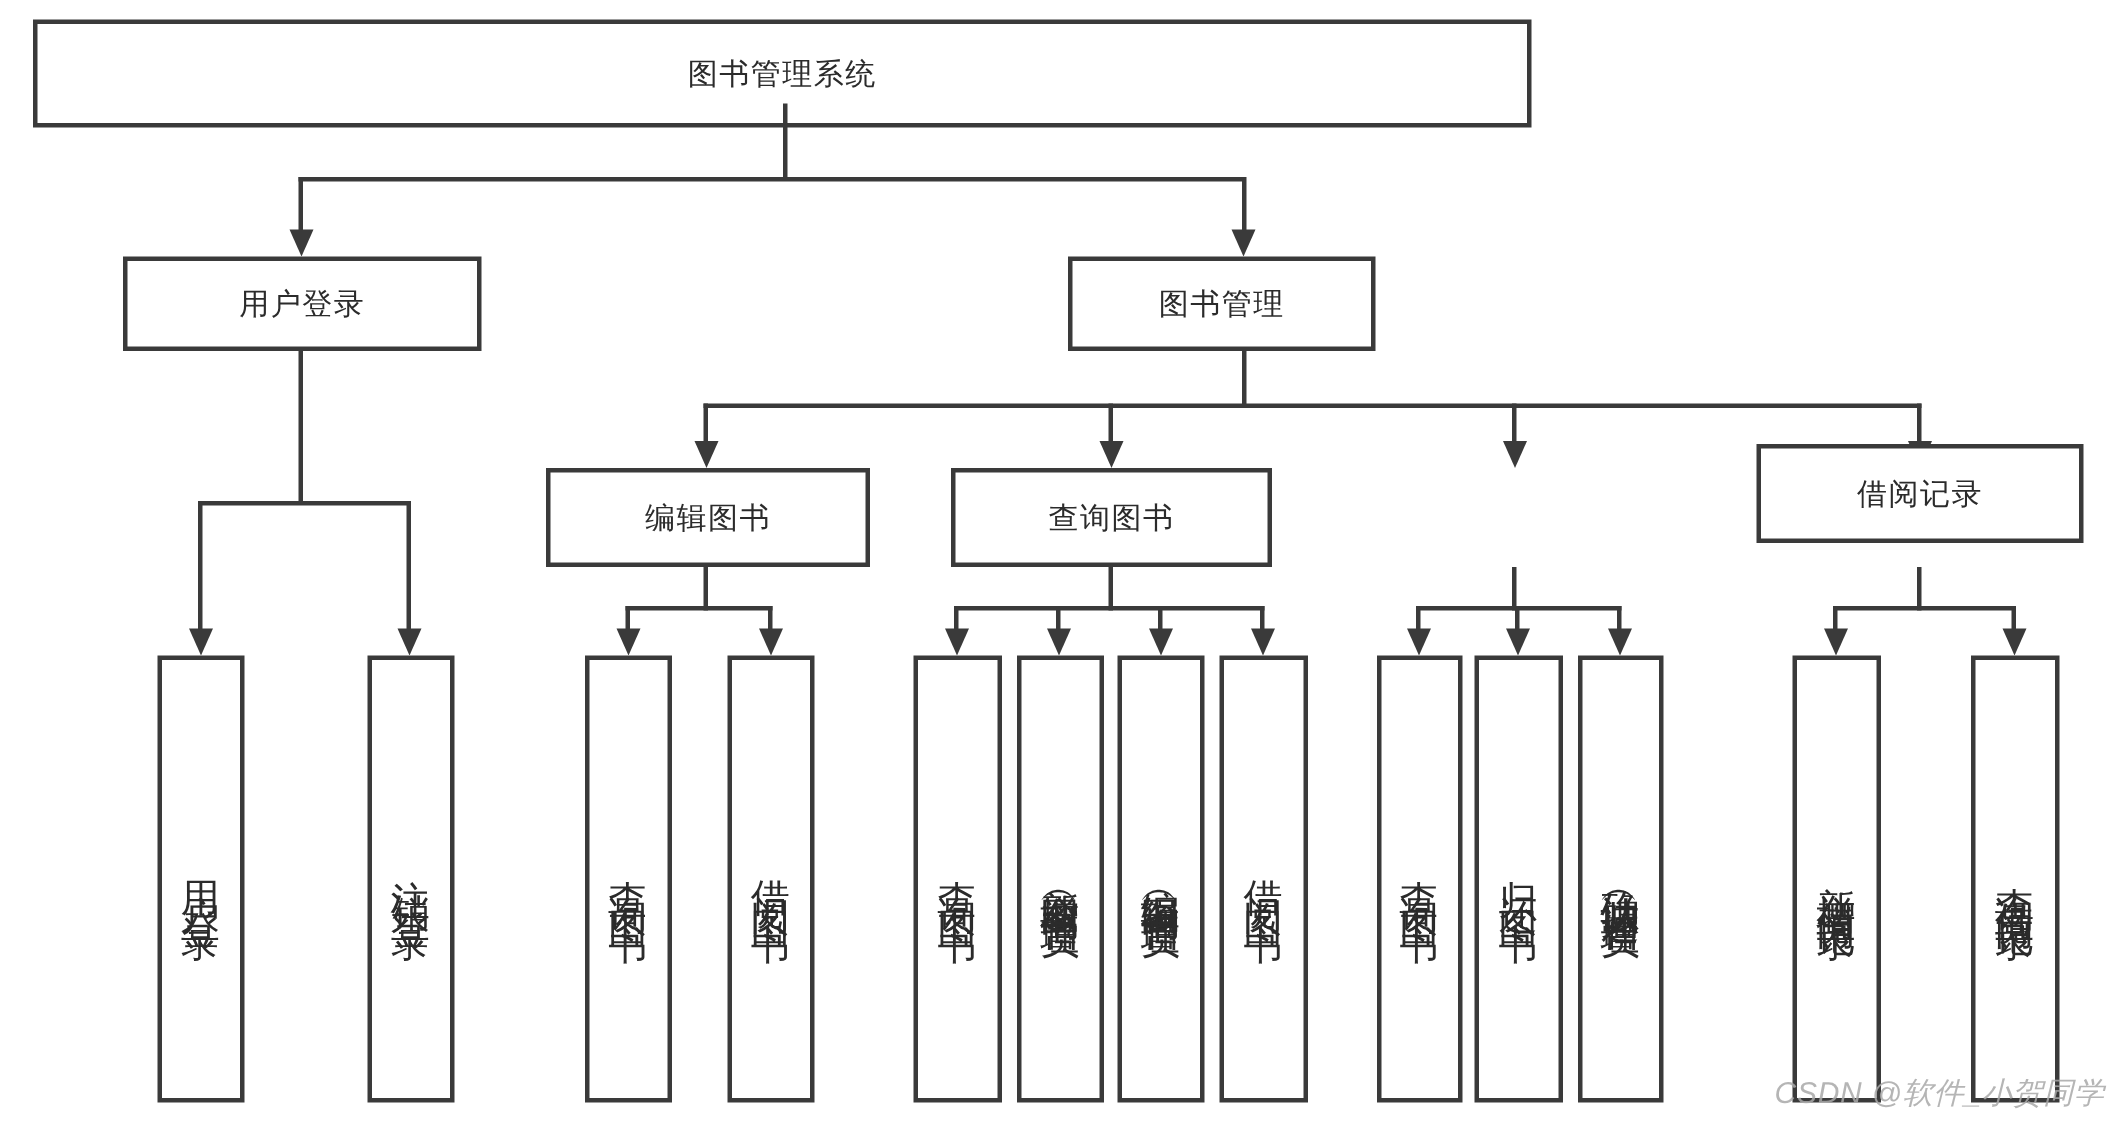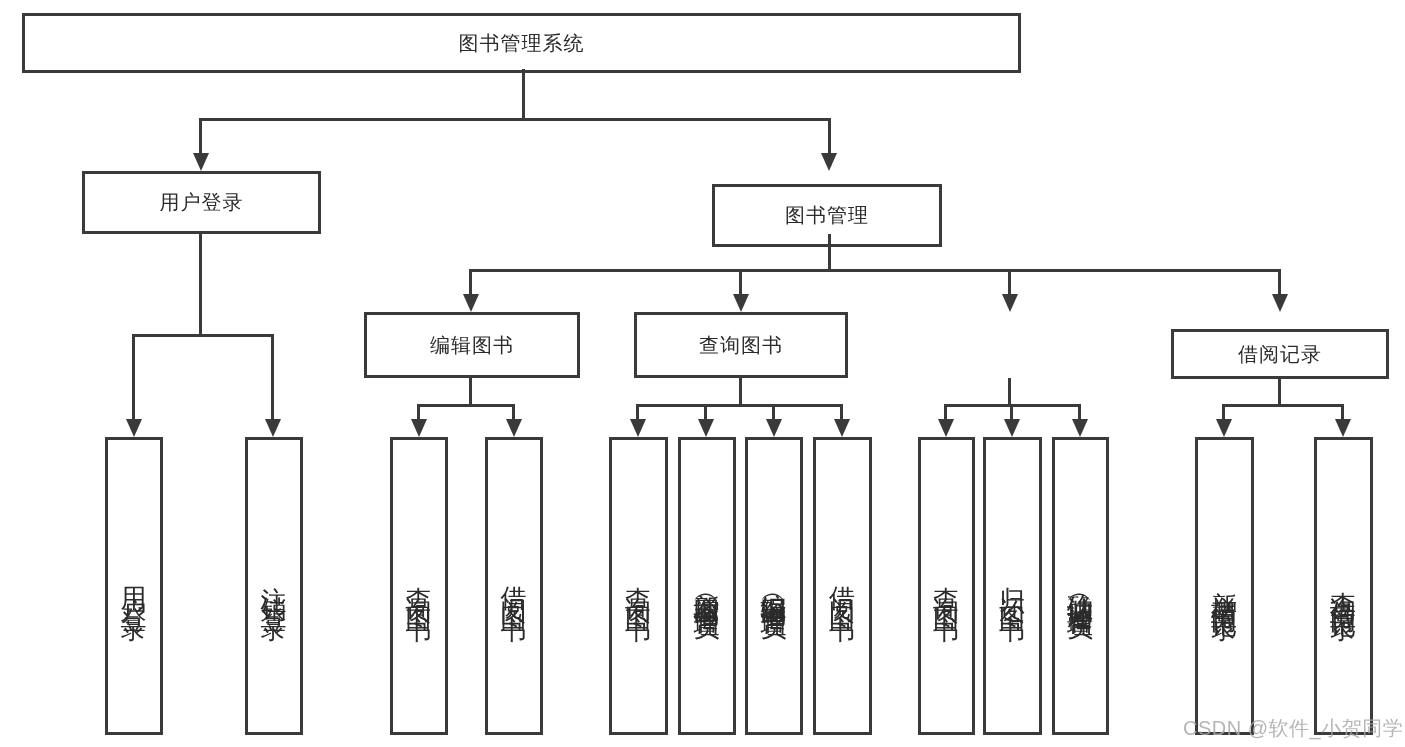--- a/index.html
+++ b/index.html
@@ -16,43 +16,43 @@
     margin:auto;writing-mode:vertical-rl;text-orientation:mixed;
     font-size:26px;color:#2b2b2b;line-height:1;
   }
   .vl{position:absolute;width:3px;background:#3a3a3a;}
   .hl{position:absolute;height:3px;background:#3a3a3a;}
   .ah{position:absolute;width:0;height:0;
       border-left:8px solid transparent;border-right:8px solid transparent;
       border-top:18px solid #3a3a3a;}
   .watermark{
     position:absolute;left:1183px;top:715px;font-size:20px;color:#a9a9a9;
-    opacity:.85;white-space:nowrap;z-index:5;letter-spacing:.5px;
+    opacity:.85;white-space:nowrap;z-index:5;letter-spacing:.5px;font-style:italic;
   }
 </style>
 </head>
 <body>
 
 <div class="stage">
 
-  <div class="node hnode" style="left:22px;top:13px;width:999px;height:60px">
+  <div class="node hnode" style="left:22px;top:13px;width:999px;height:72px">
     <span class="label">图书管理系统</span>
   </div>
 
   <div class="vl" style="left:522px;top:69px;height:50px"></div>
   <div class="hl" style="left:199px;top:118px;width:631px"></div>
   <div class="vl" style="left:199px;top:118px;height:37px"></div>
   <div class="ah" style="left:193px;top:153px"></div>
   <div class="vl" style="left:828px;top:118px;height:37px"></div>
   <div class="ah" style="left:821px;top:153px"></div>
 
   <div class="node hnode" style="left:82px;top:171px;width:239px;height:63px">
     <span class="label">用户登录</span>
   </div>
-  <div class="node hnode" style="left:712px;top:184px;width:230px;height:63px">
+  <div class="node hnode" style="left:712px;top:171px;width:205px;height:63px">
     <span class="label">图书管理</span>
   </div>
 
   <div class="vl" style="left:199px;top:234px;height:102px"></div>
   <div class="hl" style="left:132px;top:334px;width:142px"></div>
   <div class="vl" style="left:132px;top:334px;height:87px"></div>
   <div class="ah" style="left:126px;top:419px"></div>
   <div class="vl" style="left:271px;top:334px;height:87px"></div>
   <div class="ah" style="left:265px;top:419px"></div>
 
@@ -66,21 +66,21 @@
   <div class="ah" style="left:1002px;top:294px"></div>
   <div class="vl" style="left:1278px;top:269px;height:27px"></div>
   <div class="ah" style="left:1272px;top:294px"></div>
 
   <div class="node hnode" style="left:364px;top:312px;width:216px;height:66px">
     <span class="label">编辑图书</span>
   </div>
   <div class="node hnode" style="left:634px;top:312px;width:214px;height:66px">
     <span class="label">查询图书</span>
   </div>
-  <div class="node hnode" style="left:1171px;top:329px;width:218px;height:50px">
+  <div class="node hnode" style="left:1171px;top:296px;width:218px;height:66px">
     <span class="label">借阅记录</span>
   </div>
 
   <div class="vl" style="left:469px;top:378px;height:29px"></div>
   <div class="hl" style="left:417px;top:404px;width:98px"></div>
   <div class="vl" style="left:417px;top:404px;height:18px"></div>
   <div class="ah" style="left:411px;top:419px"></div>
   <div class="vl" style="left:512px;top:404px;height:18px"></div>
   <div class="ah" style="left:506px;top:419px"></div>
 

